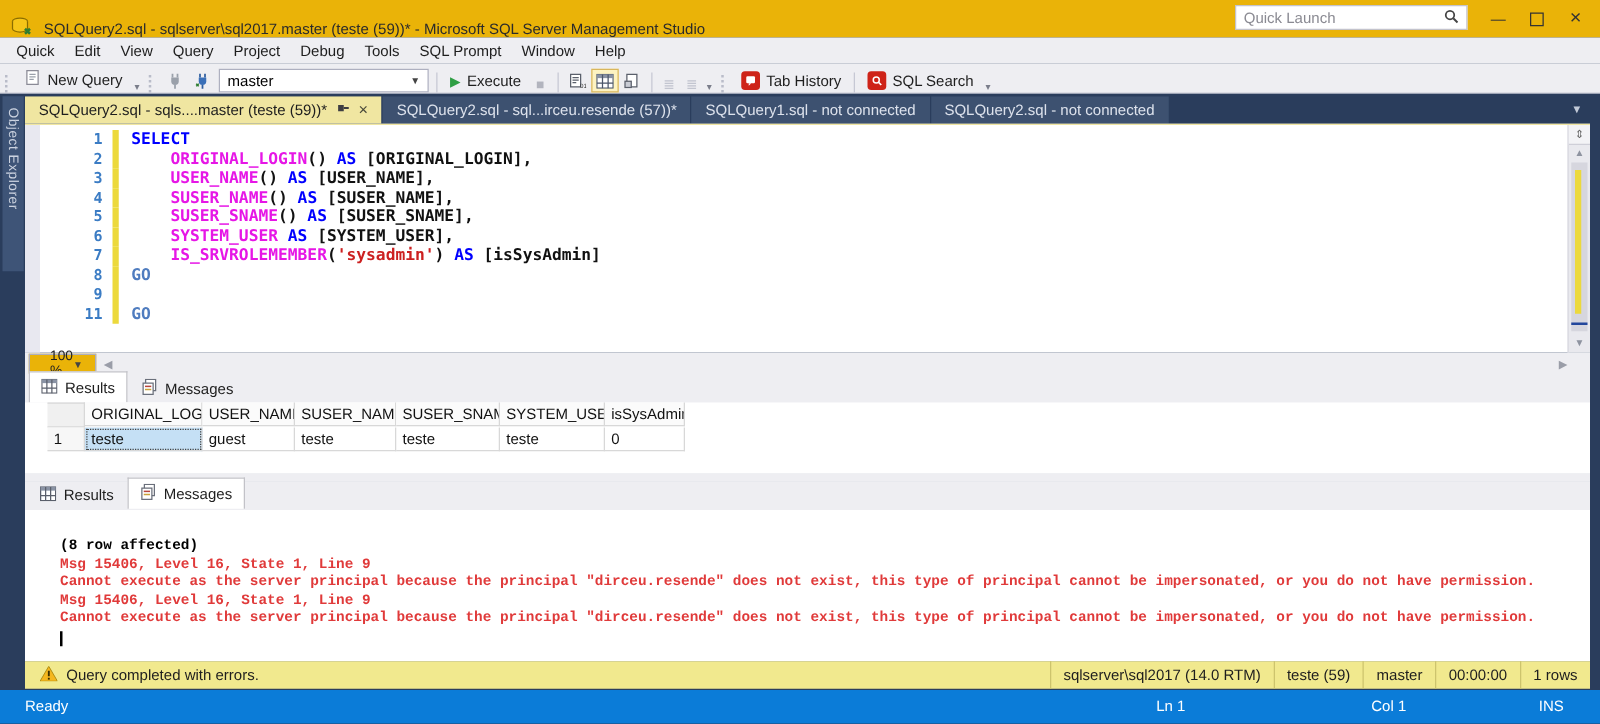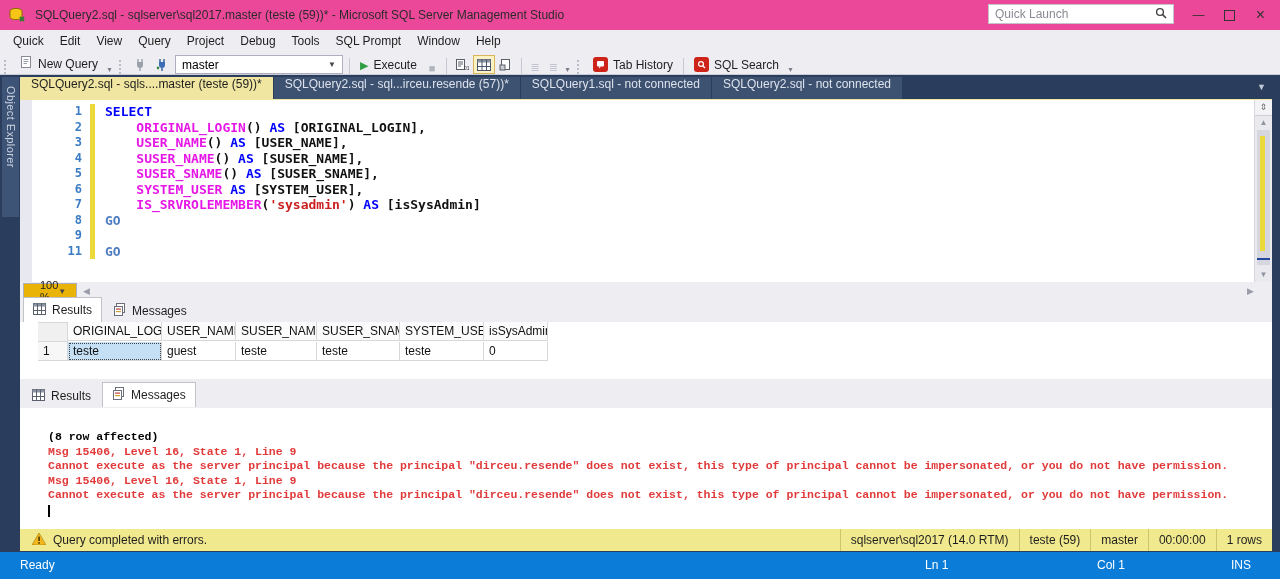--- a/index.html
+++ b/index.html
@@ -1,19 +1,19 @@
 <!DOCTYPE html>
 <html><head>
 <meta charset="utf-8">
 <style>
   html,body{margin:0;padding:0;}
   body{width:1280px;height:579px;position:relative;overflow:hidden;
        font-family:"Liberation Sans",sans-serif;background:#2a3d5c;font-size:12px;}
   
-  .titlebar{position:absolute;top:0;left:0;right:0;height:30px;background:#ec4899;display:flex;align-items:center;}
+  .titlebar{position:absolute;top:0;left:0;right:0;height:30px;background:#eab308;display:flex;align-items:flex-end;}
   .app-icon{margin-left:8px;width:18px;height:18px;flex:none;}
   .title-text{margin-left:9px;color:#2b2b2b;white-space:nowrap;}
   .quick-launch{position:absolute;left:988px;top:4px;width:186px;height:20px;background:#fff;border:1px solid #c3c3cc;
        display:flex;align-items:center;justify-content:space-between;padding:0 6px;box-sizing:border-box;color:#8a8a92;}
   .win-btns{position:absolute;right:4px;top:0;height:30px;display:flex;align-items:center;}
   .win-btn{width:31px;height:30px;display:flex;align-items:center;justify-content:center;color:#333;}
   .max-glyph{width:9px;height:9px;border:1.5px solid #333;display:inline-block;}
   
   .menubar{position:absolute;top:30px;left:0;right:0;height:21px;background:#eeeef2;display:flex;align-items:center;padding-left:5px;}
   .menu-item{padding:2px 8px;color:#1e1e1e;white-space:nowrap;}
@@ -32,21 +32,21 @@
   .mode-ico{width:22px;height:19px;display:flex;align-items:center;justify-content:center;box-sizing:border-box;}
   .mode-ico.sel{background:#fdf3c2;border:1px solid #d9b65c;}
   .dis-ico{color:#c2c5d0;font-size:11px;padding:0 5px;letter-spacing:-1px;}
   .red-ico{width:15px;height:15px;background:#ce2318;border-radius:3px;display:flex;align-items:center;justify-content:center;flex:none;}
   
   .shell{position:absolute;top:75px;left:0;right:0;bottom:27px;background:#2a3d5c;}
   .oe-strip{position:absolute;left:0;top:0;width:20px;bottom:0;}
   .oe-tab{position:absolute;left:2px;top:2px;width:17px;height:140px;background:#3e5477;display:flex;justify-content:center;padding-top:9px;box-sizing:border-box;}
   .oe-text{writing-mode:vertical-lr;font-size:11px;color:#ccd3e0;letter-spacing:.4px;white-space:nowrap;}
   .tabstrip{position:absolute;left:20px;top:2px;right:30px;height:22px;display:flex;gap:1px;overflow:hidden;}
-  .doc-tab{height:22px;display:flex;align-items:center;padding:0 11px;background:#3d5170;color:#dde2ec;gap:7px;white-space:nowrap;flex-direction:column;}
+  .doc-tab{height:22px;display:flex;align-items:center;padding:0 11px;background:#3d5170;color:#dde2ec;gap:7px;white-space:nowrap;}
   .doc-tab.active{background:#f0e6a1;color:#1e1e1e;}
   .tab-x{font-size:13px;line-height:10px;color:#4a4a3a;}
   .tab-caret{position:absolute;right:14px;top:7px;color:#c2cad8;font-size:9px;}
   
   .editor{position:absolute;left:20px;top:24px;right:8px;height:183px;background:#fff;border-top:1px solid #f0e6a1;box-sizing:border-box;}
   .sel-margin{position:absolute;left:0;top:0;bottom:0;width:12px;background:#e8e8f0;}
   .code-lines{position:absolute;left:12px;top:0;right:18px;bottom:0;padding-top:4px;overflow:hidden;}
   .cl{display:flex;height:15.5px;line-height:15.5px;font-family:"DejaVu Sans Mono",monospace;font-size:13px;font-weight:600;}
   .ln{width:50px;text-align:right;padding-right:8px;color:#3b7cc4;flex:none;font-size:12px;}
   .chb{width:5px;background:#ecd93c;flex:none;margin-right:10px;}

